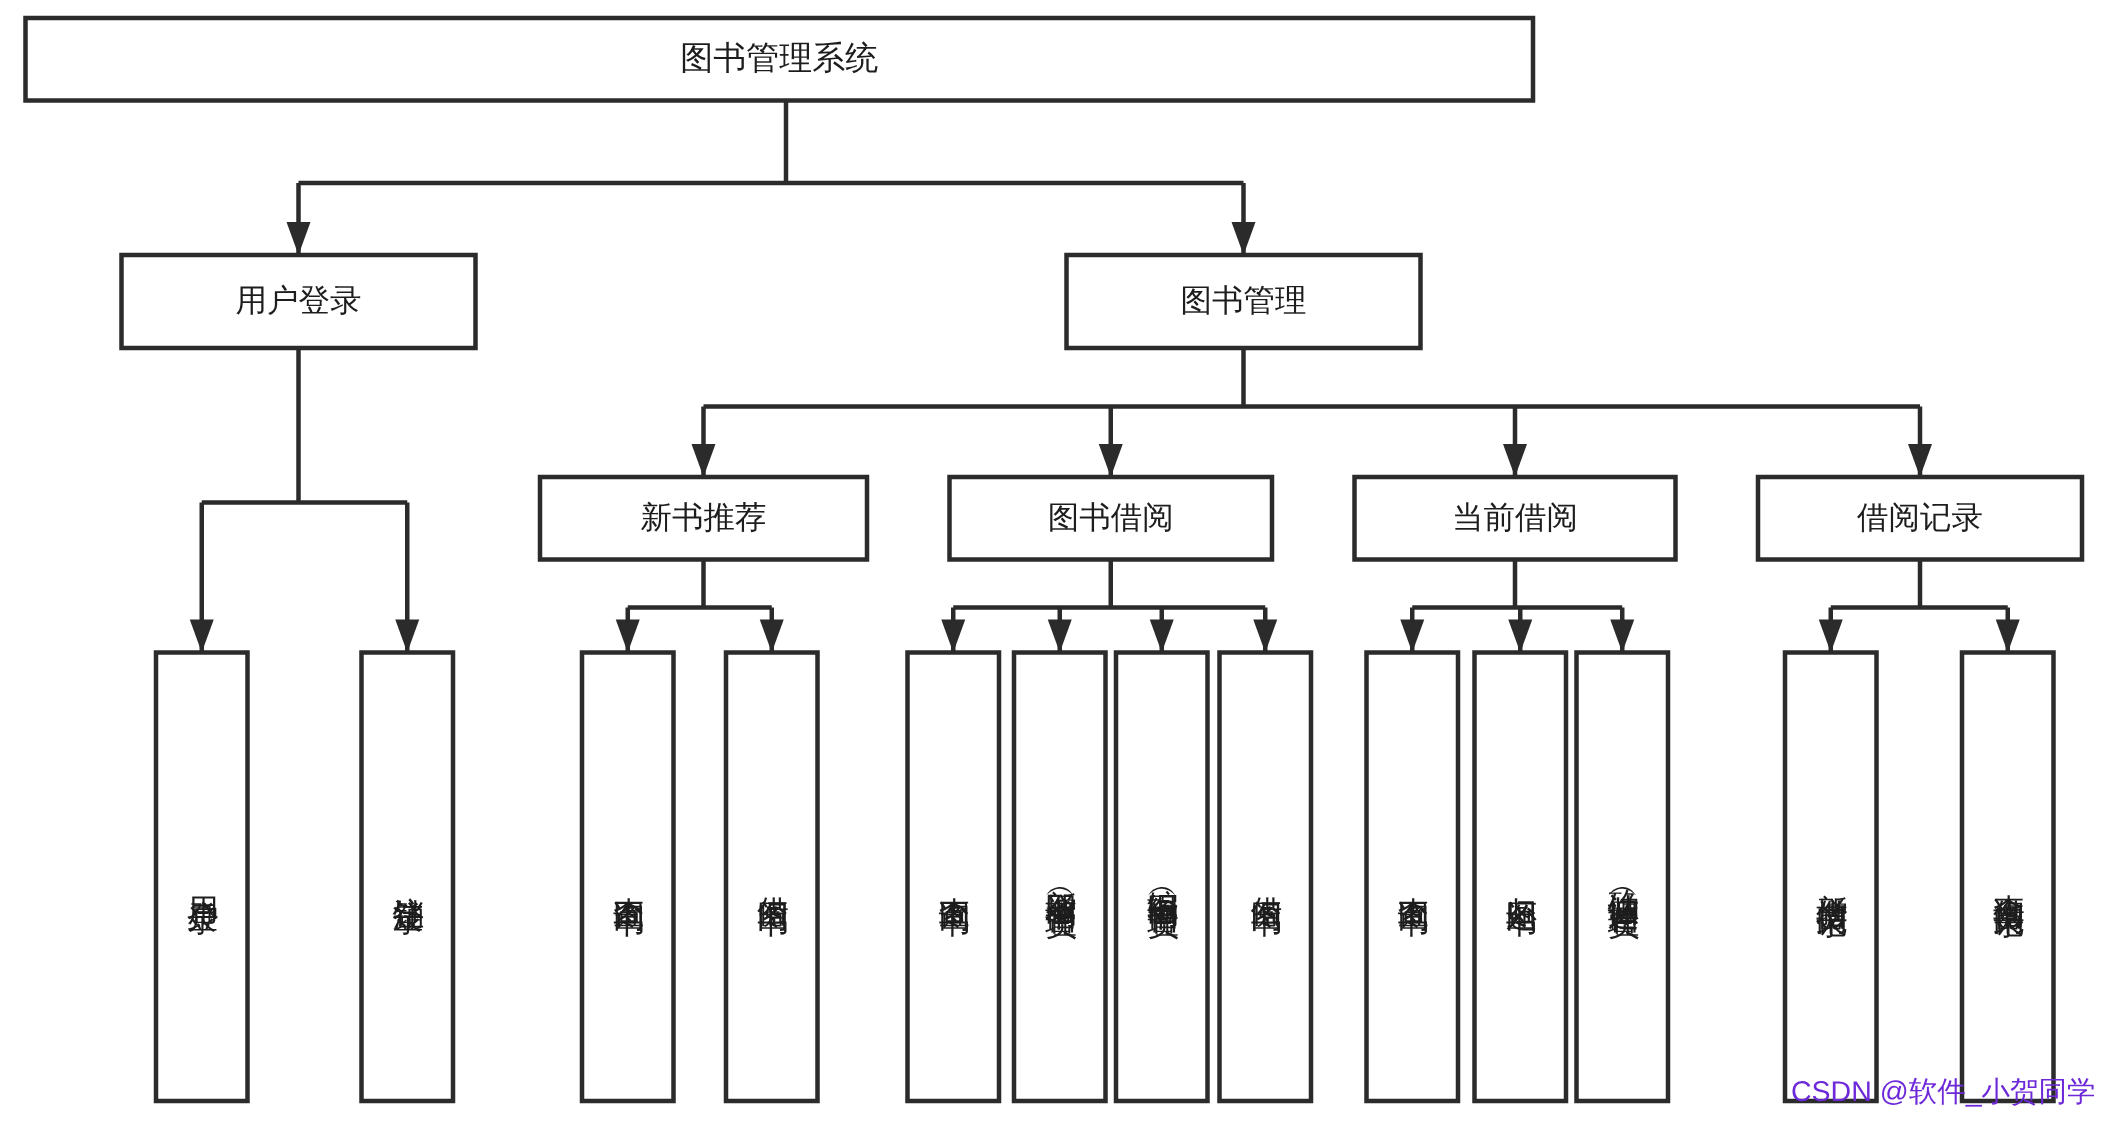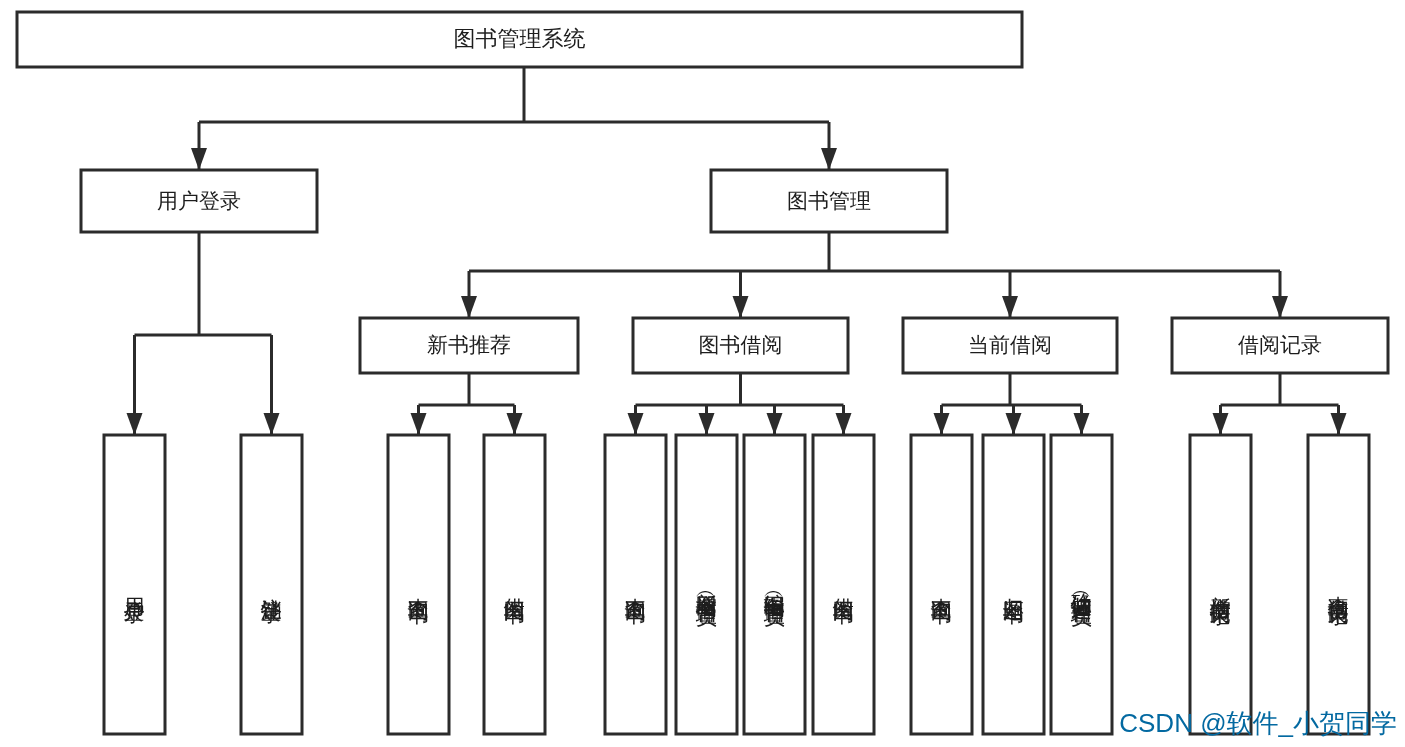--- a/index.html
+++ b/index.html
@@ -73,22 +73,22 @@
     line-height: 1.12;
     letter-spacing: 2px;
     color: #1d1d1d;
     white-space: nowrap;
   }
   .watermark {
     position: absolute;
     right: 8px;
     bottom: 6px;
     font-family: "Liberation Sans", "DejaVu Sans", sans-serif;
-    font-size: 26px;
-    color: #0369a1;
+    font-size: 19px;
+    color: #6d28d9;
     white-space: nowrap;
     pointer-events: none;
   }
 </style>
 </head>
 <body>
 
 <div id="diagram-root">
 
   <svg class="diagram-canvas" viewBox="0 0 1405 747" xmlns="http://www.w3.org/2000/svg">

